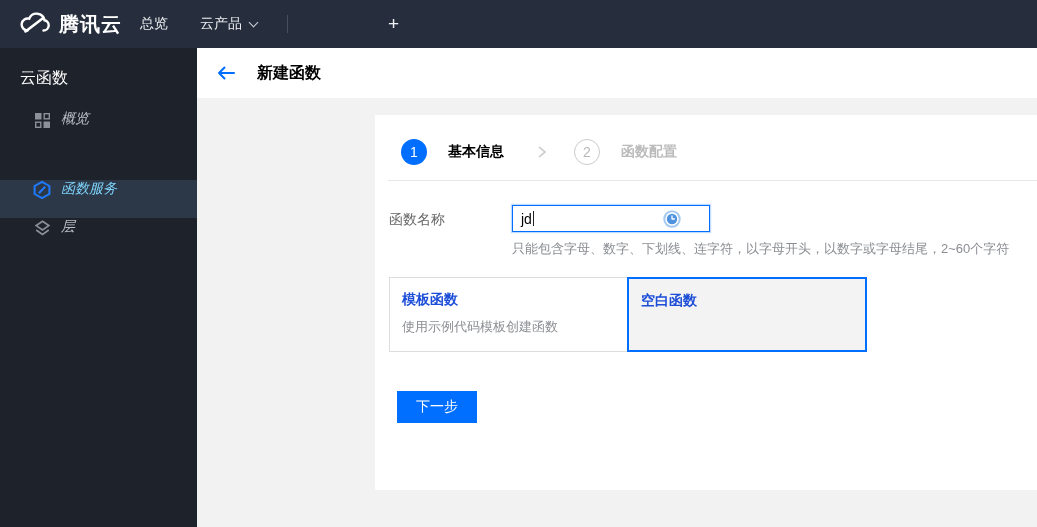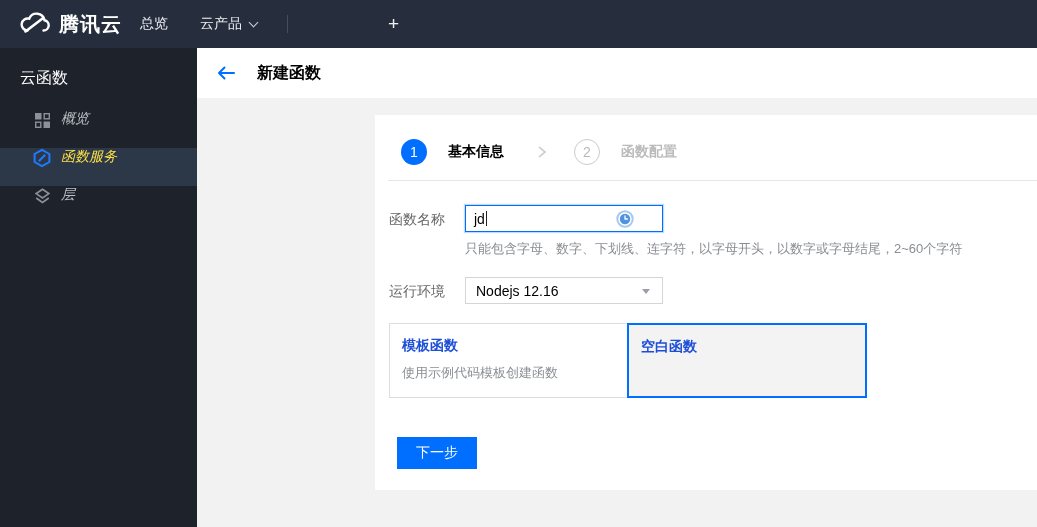--- a/index.html
+++ b/index.html
@@ -19,21 +19,21 @@
   .nav-item.beian { left:315px; }
   .nav-item.plus { left:388px; font-size:19px; font-weight:300; }
 
   
   .sidebar { position:absolute; left:0; top:48px; width:197px; height:479px; background:#1e222b; }
   .sidebar-title { color:#fff; font-size:16px; font-weight:normal; padding:20px 0 0 20px; }
   .side-menu { margin-top:21px; }
   .side-item { position:relative; height:38px; display:flex; align-items:flex-start; padding-left:32px; color:#bcc0c6; cursor:pointer;font-style:italic; }
   .side-item .ic { width:20px; height:20px; display:flex; align-items:center; justify-content:center; }
   .side-item .lbl { margin-left:9px; }
-  .side-item.active { background:#2c3847; color:#fde047; }
+  .side-item.active { background:#2c3847; color:#7dd3fc;margin-top:32px; }
 
   
   .page-header { position:absolute; left:197px; top:48px; width:840px; height:50px; background:#fff; }
   .back-btn { position:absolute; left:17px; top:14px; width:24px; height:22px; cursor:pointer; display:flex; align-items:center; justify-content:center; }
   .page-title { position:absolute; left:60px; top:15px; font-size:16px; font-weight:bold; color:#000; }
 
   
   .content { position:absolute; left:197px; top:98px; width:840px; height:429px; background:#f2f2f2; }
   .card { position:absolute; left:178px; top:17px; width:662px; height:375px; background:#fff; }
 
@@ -43,21 +43,21 @@
   .step-circle.pending { border:1px solid #ccc; color:#b9b9b9; background:#fff; }
   .step-label { margin-left:21px; font-weight:bold; }
   .step-label.active { color:#000; }
   .step-label.pending { color:#bbb; }
   .step-sep { margin:0 27px 0 33px; display:flex; align-items:center; }
   .steps-divider { height:1px; background:#e7e7e7; margin:15px 0 0 13px; }
 
   .form { padding:24px 0 0 14px; }
   .form-row { display:flex; margin-bottom:19px; }
   .form-row .f-label { width:76px; color:#666; padding-top:6px; flex:none; }
-  .form-row.row-name { margin-bottom:19px; }
+  .form-row.row-name { margin-bottom:19px;gap:47px; }
   .input-wrap { position:relative; width:175px; }
   .text-input { width:198px; height:27px; border:1px solid #006eff; outline:none; box-shadow:0 0 1px 1px rgba(0,110,255,.25); padding:0 28px 0 8px; font-size:14px; font-family:inherit; color:#000; background:#fff; display:flex; align-items:center; }
   .caret-bar { display:inline-block; width:1px; height:15px; background:#222; margin-left:1px; vertical-align:-3px; }
   .clock { position:absolute; right:6px; top:5px; }
   .hint { margin-top:8px; color:#8a8d92; font-size:13px; }
 
   .select-box { position:relative; width:198px; height:27px; border:1px solid #d5d5d5; background:#fff; display:flex; align-items:center; padding-left:10px; cursor:pointer; color:#000; }
   .select-caret { position:absolute; right:12px; top:11px; width:0; height:0; border-left:4.5px solid transparent; border-right:4.5px solid transparent; border-top:5.5px solid #9aa0a6; }
 
   .row-method { margin-bottom:0; }
@@ -175,27 +175,20 @@
                   <circle cx="9" cy="9" r="7.7" fill="#fff" stroke="#a5c9ef" stroke-width="2"></circle>
                   <circle cx="9" cy="9" r="5.2" fill="#4e92e0"></circle>
                   <path d="M9 9 V5.9 M9 9 H11.4" stroke="#fff" stroke-width="1.3" stroke-linecap="round"></path>
                 </svg>
               </span>
             </div>
             <div class="hint">只能包含字母、数字、下划线、连字符，以字母开头，以数字或字母结尾，2~60个字符</div>
           </div>
         </div>
 
-        <div class="form-row">
-          <div class="f-label">运行环境</div>
-          <div class="select-box">
-            <span>Nodejs 12.16</span>
-            <span class="select-caret"></span>
-          </div>
-        </div>
 
         <div class="form-row row-method">
           <div class="method-cards">
             <div class="m-card plain">
               <div class="m-title">模板函数</div>
               <div class="m-desc">使用示例代码模板创建函数</div>
             </div>
             <div class="m-card selected">
               <div class="m-title">空白函数</div>
             </div>

